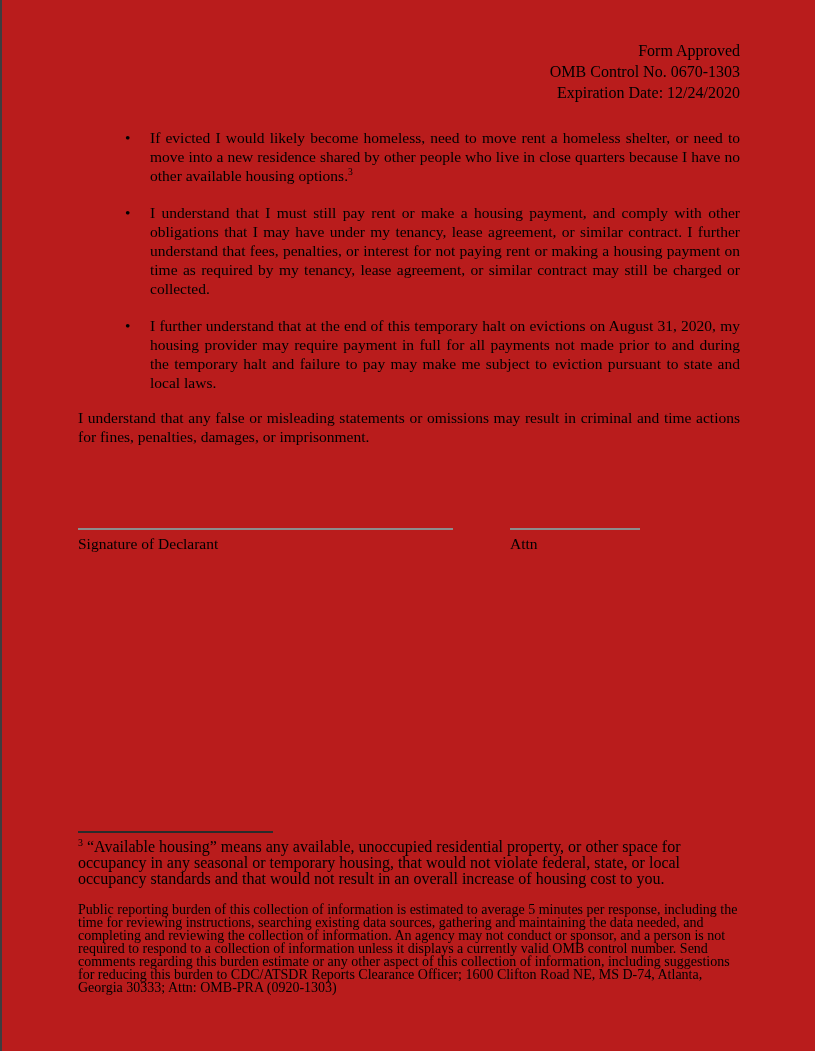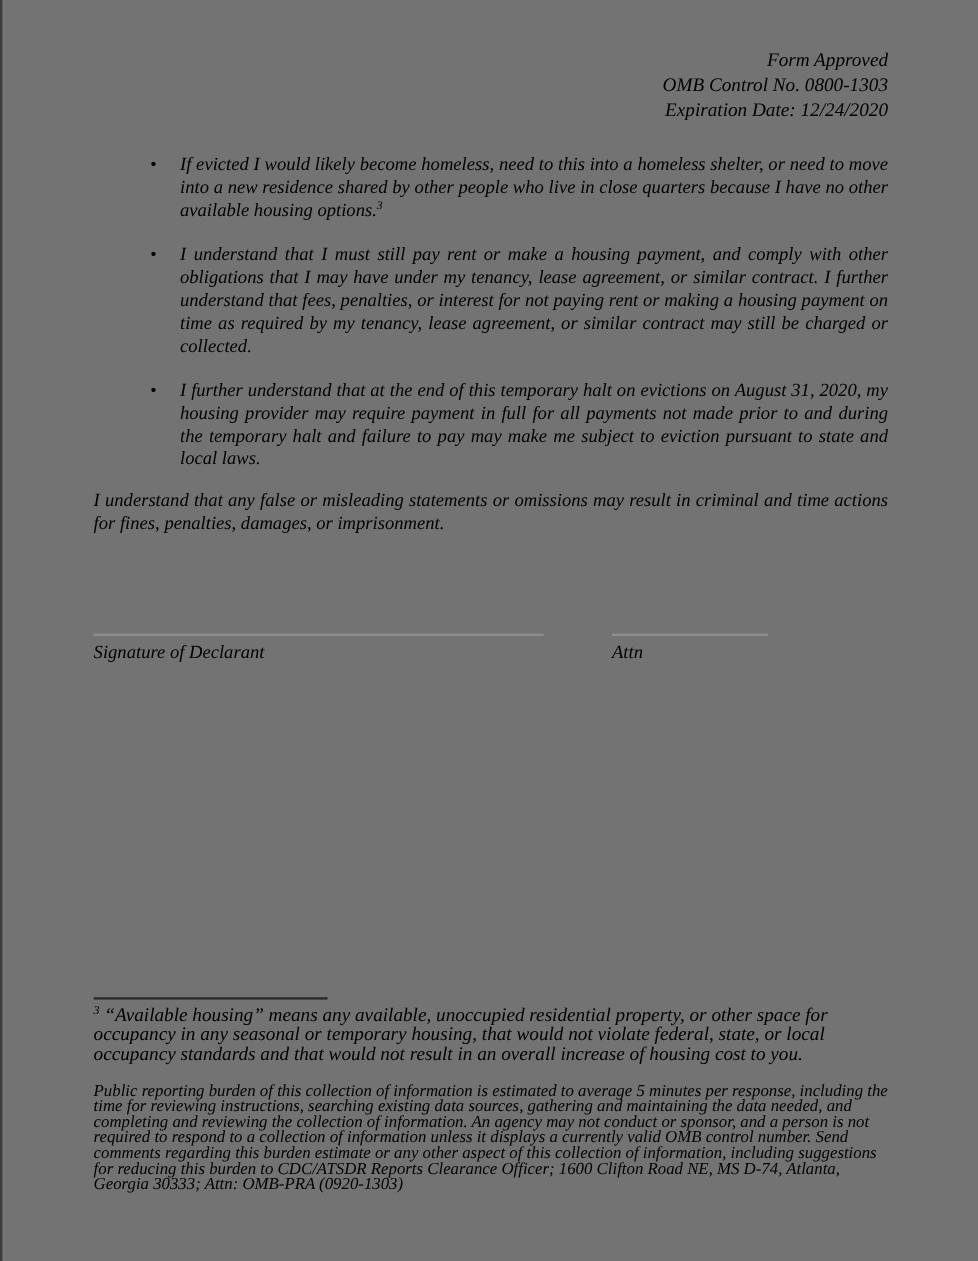--- a/index.html
+++ b/index.html
@@ -1,26 +1,25 @@
 <!DOCTYPE html>
 <html><head>
 <meta charset="utf-8">
 <style>
   html, body { margin: 0; padding: 0; background: #ffffff; }
   .page {
     position: relative;
     width: 815px;
     height: 1051px;
-    background: #737373;
+    background: #b91c1c;
     color: #000000;
     font-family: "Liberation Serif", "DejaVu Serif", serif;
     box-sizing: border-box;
     padding: 40px 75px 0 78px;
     overflow: hidden;
-    font-style: italic;
   }
   .left-edge {
     position: absolute;
     left: 0; top: 0;
     width: 2px; height: 100%;
     background: #3d3d3f;
   }
   .form-header {
     text-align: right;
     font-size: 16px;
@@ -89,28 +88,28 @@
   }
 </style>
 </head>
 <body>
 
 <div class="page">
   <div class="left-edge"></div>
 
   <header class="form-header">
     <div>Form Approved</div>
-    <div>OMB Control No. 0800-1303</div>
+    <div>OMB Control No. 0670-1303</div>
     <div>Expiration Date: 12/24/2020</div>
   </header>
 
   <ul class="bullets">
     <li class="bullet">
       <span class="marker">•</span>
-      <span>If evicted I would likely become homeless, need to this into a homeless shelter, or need to move into a new residence shared by other people who live in close quarters because I have no other available housing options.</span><sup>3</sup>
+      <span>If evicted I would likely become homeless, need to move rent a homeless shelter, or need to move into a new residence shared by other people who live in close quarters because I have no other available housing options.</span><sup>3</sup>
     </li>
     <li class="bullet">
       <span class="marker">•</span>
       <span>I understand that I must still pay rent or make a housing payment, and comply with other obligations that I may have under my tenancy, lease agreement, or similar contract.  I further understand that fees, penalties, or interest for not paying rent or making a housing payment on time as required by my tenancy, lease agreement, or similar contract may still be charged or collected.</span>
     </li>
     <li class="bullet">
       <span class="marker">•</span>
       <span>I further understand that at the end of this temporary halt on evictions on August 31, 2020, my housing provider may require payment in full for all payments not made prior to and during the temporary halt and failure to pay may make me subject to eviction pursuant to state and local laws.</span>
     </li>
   </ul>

